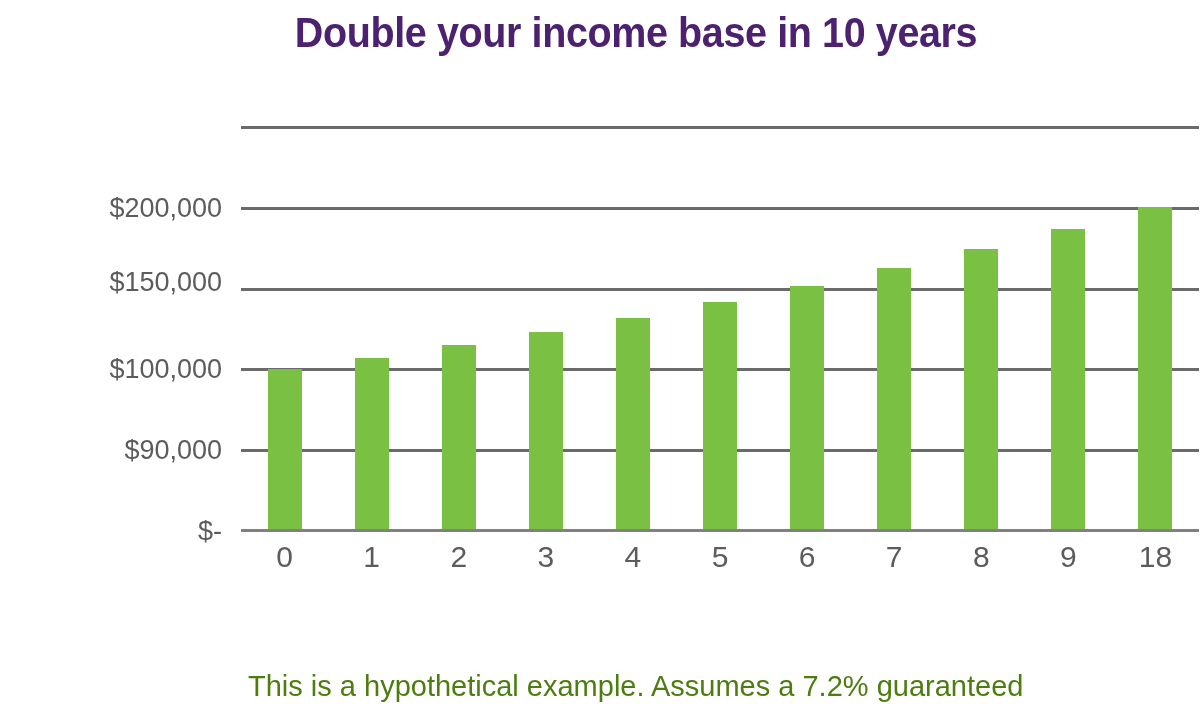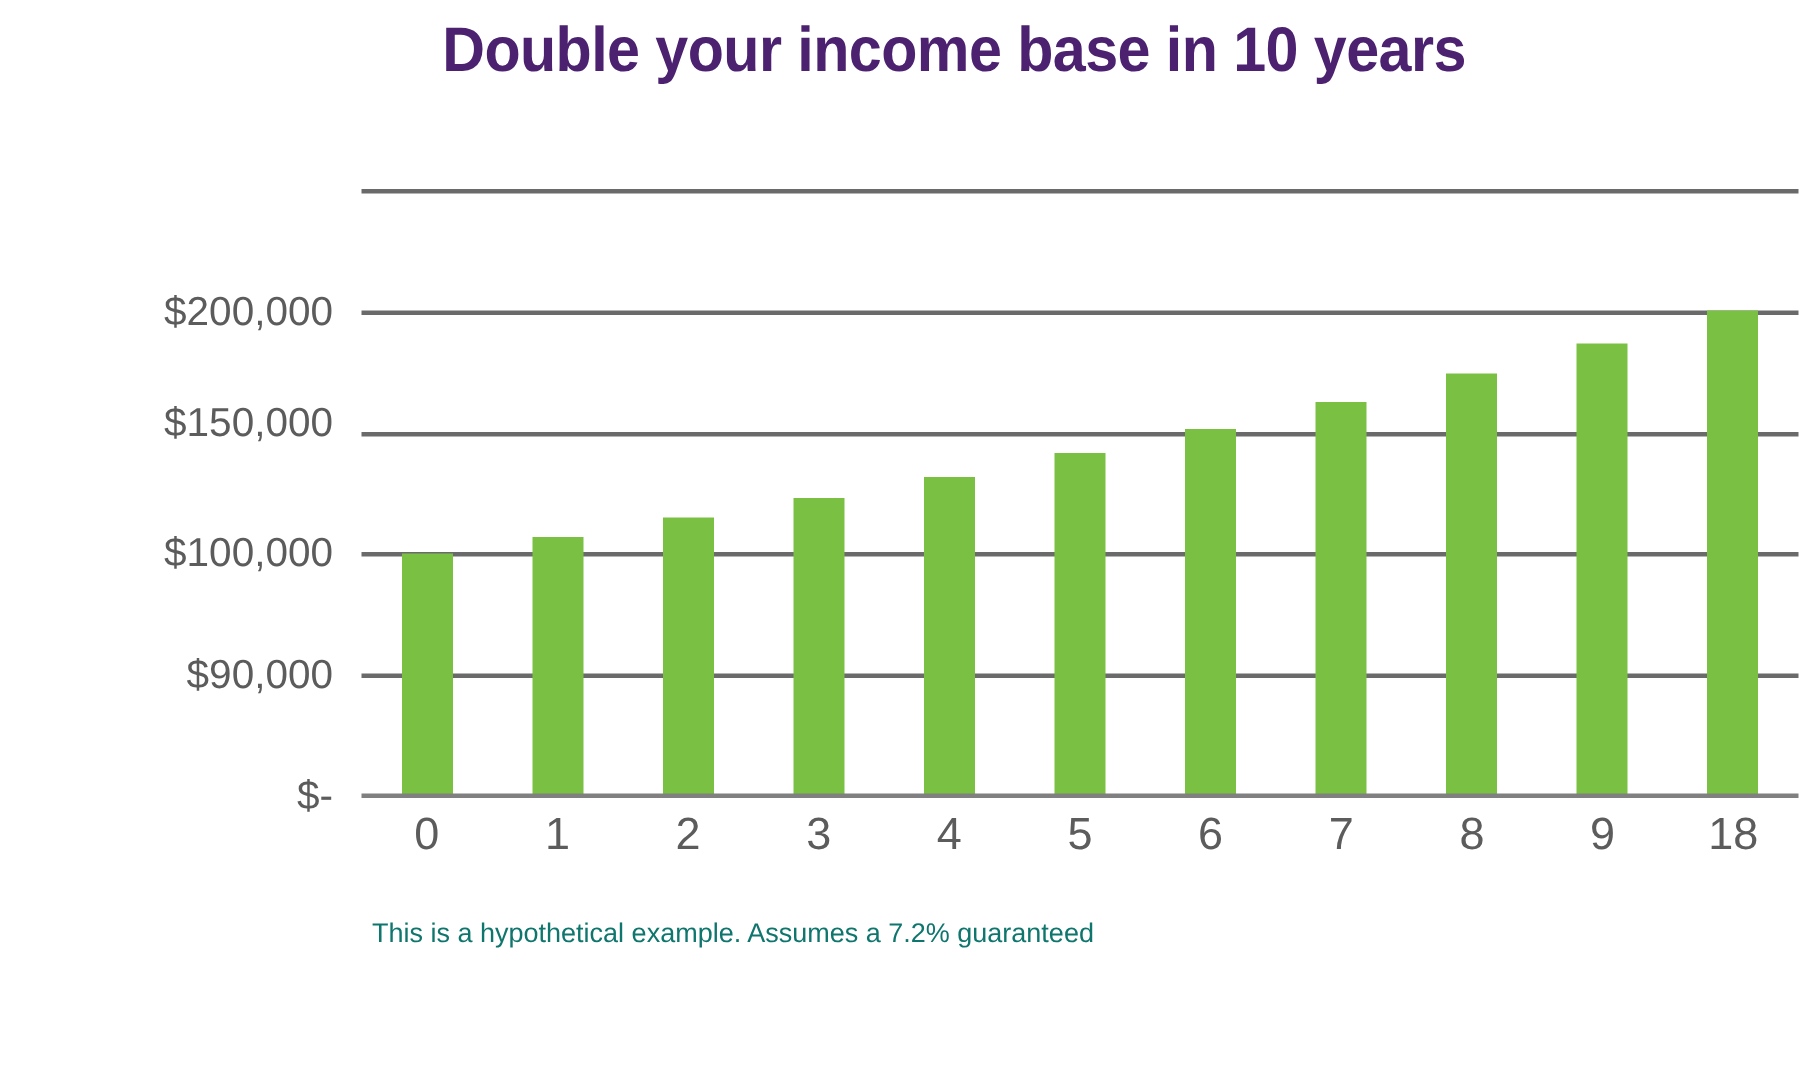--- a/index.html
+++ b/index.html
@@ -111,25 +111,25 @@
     color: #5c5c5c;
     text-align: center;
     transform: translateX(-50%);
     white-space: nowrap;
   }
 
   
   #footnote {
     position: absolute;
     left: 212px;
-    top: 610px;
+    top: 666px;
     width: 920px;
-    font-size: 18px;
+    font-size: 29px;
     line-height: 1.42;
-    color: #0f766e;
+    color: #4d7c0f;
   }
   #footnote div { white-space: nowrap; }
 </style>
 </head>
 <body>
 
 <div id="figure">
 
   <div id="chart-title">Double your income base in 10 years</div>
 

